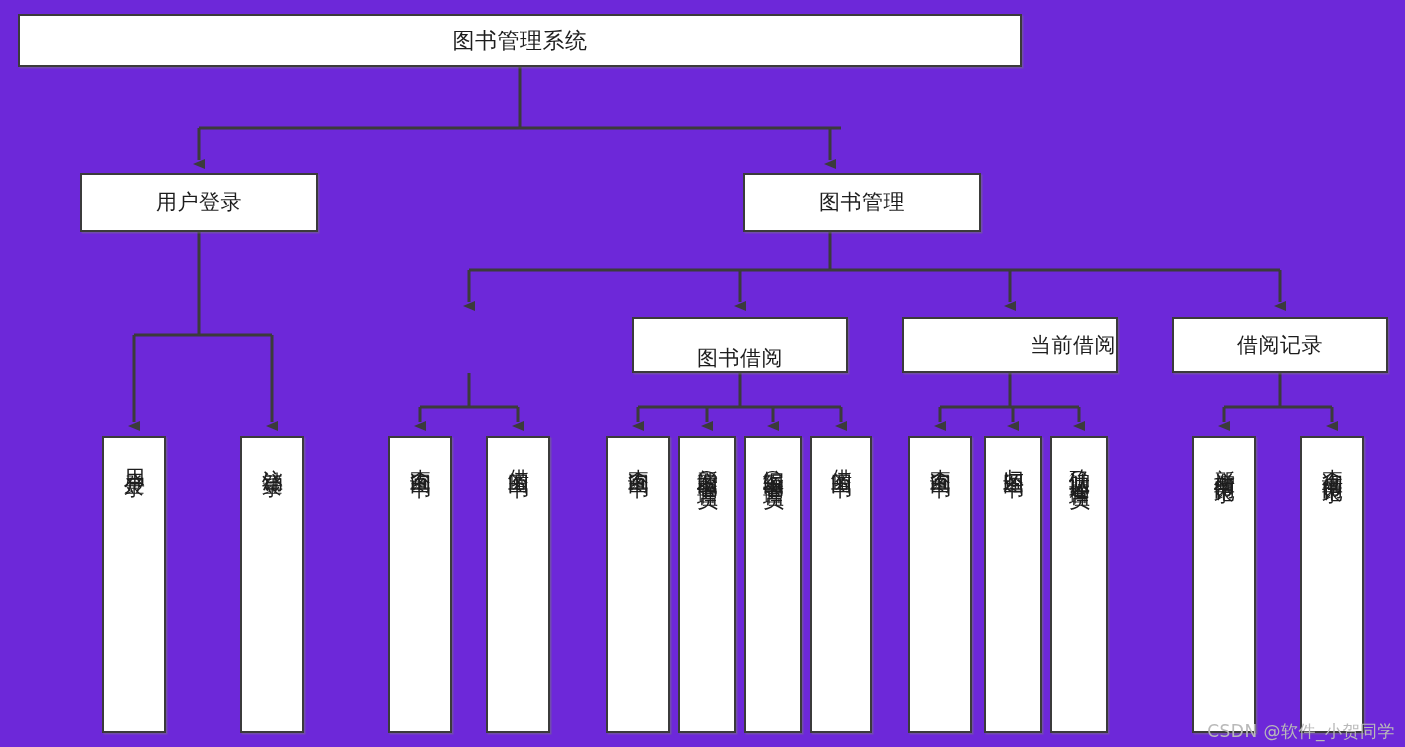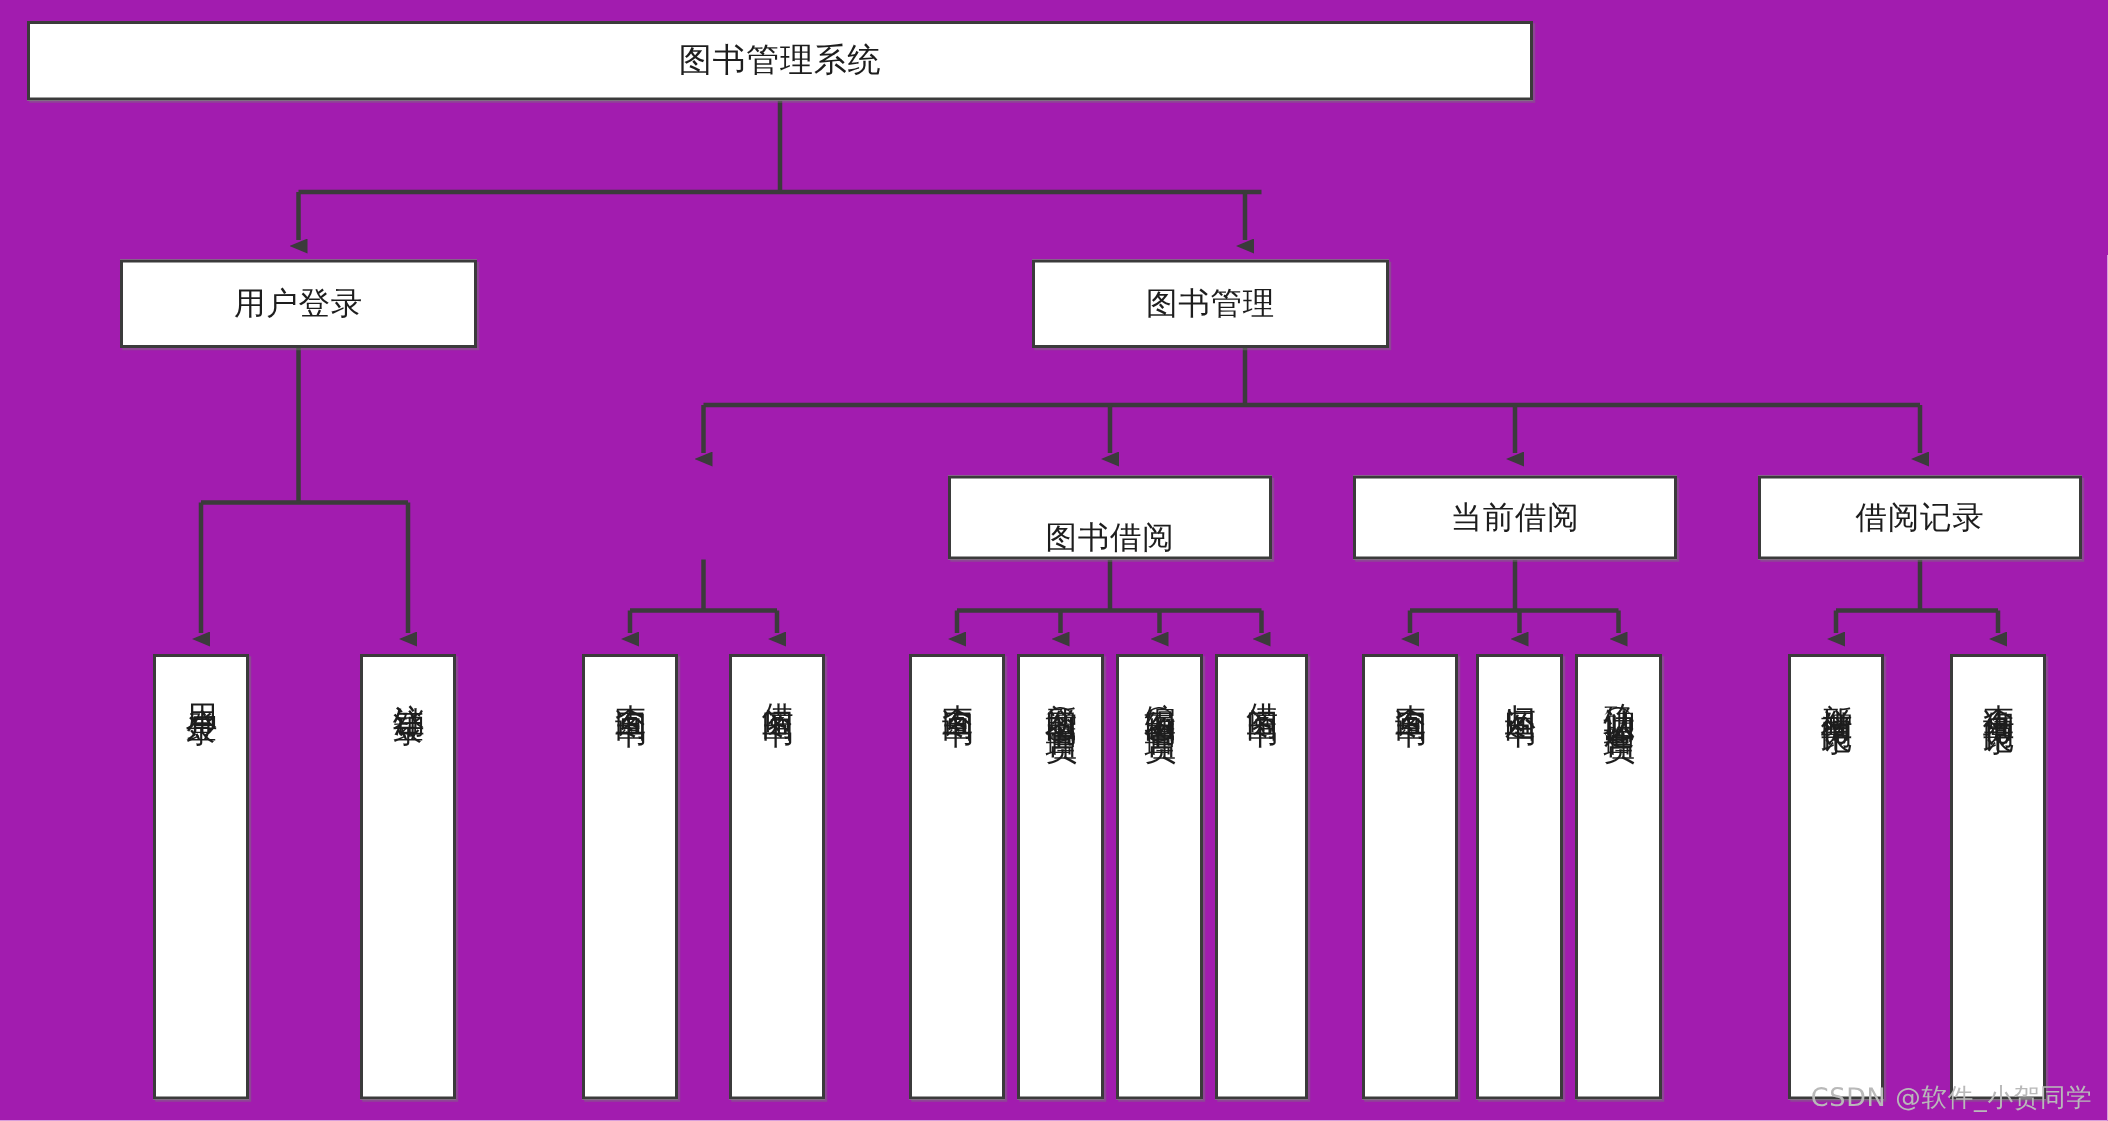--- a/index.html
+++ b/index.html
@@ -7,21 +7,21 @@
     padding: 0;
     background: #ffffff;
   }
   body {
     font-family: "DejaVu Sans", "Liberation Sans", sans-serif;
   }
   #canvas {
     position: relative;
     width: 1405px;
     height: 747px;
-    background: #a21caf;
+    background: #6d28d9;
     overflow: hidden;
   }
   svg.connectors {
     position: absolute;
     left: 0;
     top: 0;
     width: 1405px;
     height: 747px;
     pointer-events: none;
   }
@@ -124,28 +124,28 @@
     </g>
   </svg>
 
   <div class="node horiz root" style="left:18px; top:14px; width:1004px; height:53px;">
     <span class="label">图书管理系统</span>
   </div>
 
   <div class="node horiz" style="left:80px; top:173px; width:238px; height:59px;">
     <span class="label">用户登录</span>
   </div>
-  <div class="node horiz" style="left:688px; top:173px; width:238px; height:59px;">
+  <div class="node horiz" style="left:743px; top:173px; width:238px; height:59px;">
     <span class="label">图书管理</span>
   </div>
 
   <div class="node horiz" style="left:632px; top:317px; width:216px; height:56px;align-items:flex-end;">
     <span class="label">图书借阅</span>
   </div>
-  <div class="node horiz" style="left:902px; top:317px; width:216px; height:56px;">
+  <div class="node horiz" style="left:902px; top:317px; width:216px; height:56px;justify-content:flex-end;">
     <span class="label">当前借阅</span>
   </div>
   <div class="node horiz" style="left:1172px; top:317px; width:216px; height:56px;">
     <span class="label">借阅记录</span>
   </div>
 
   <div class="node vert" style="left:102px; top:436px; width:64px; height:297px;">
     <span class="label">用户登录</span>
   </div>
   <div class="node vert" style="left:240px; top:436px; width:64px; height:297px;">

